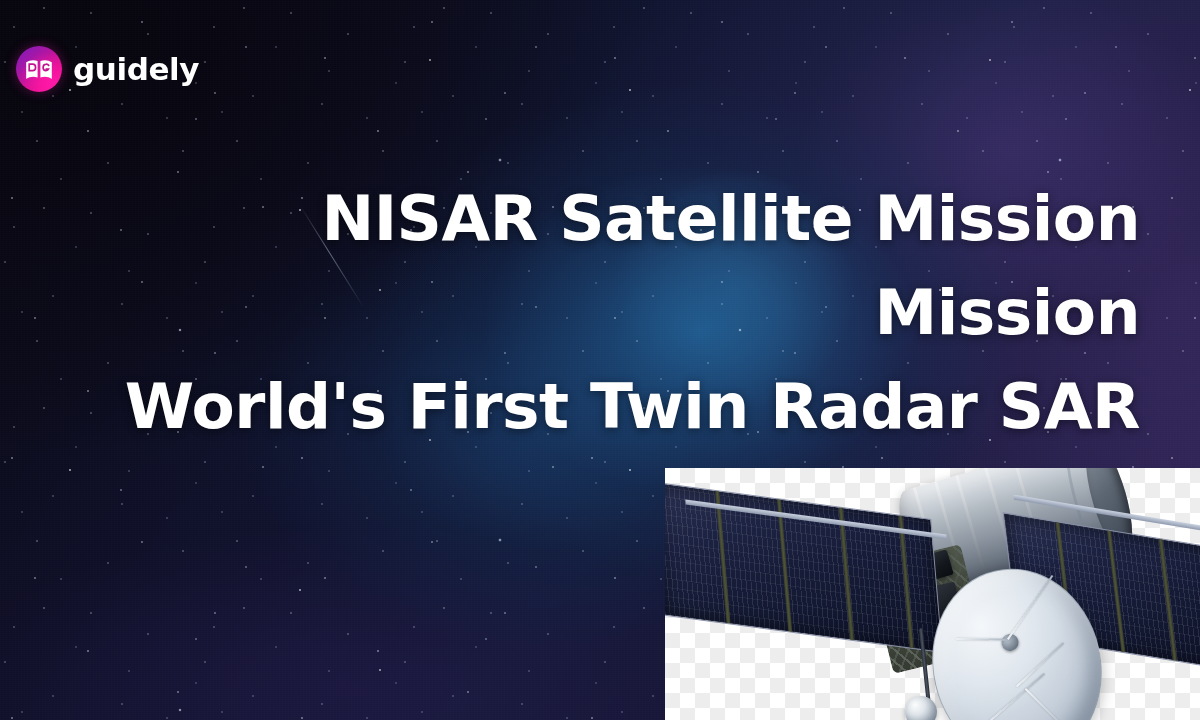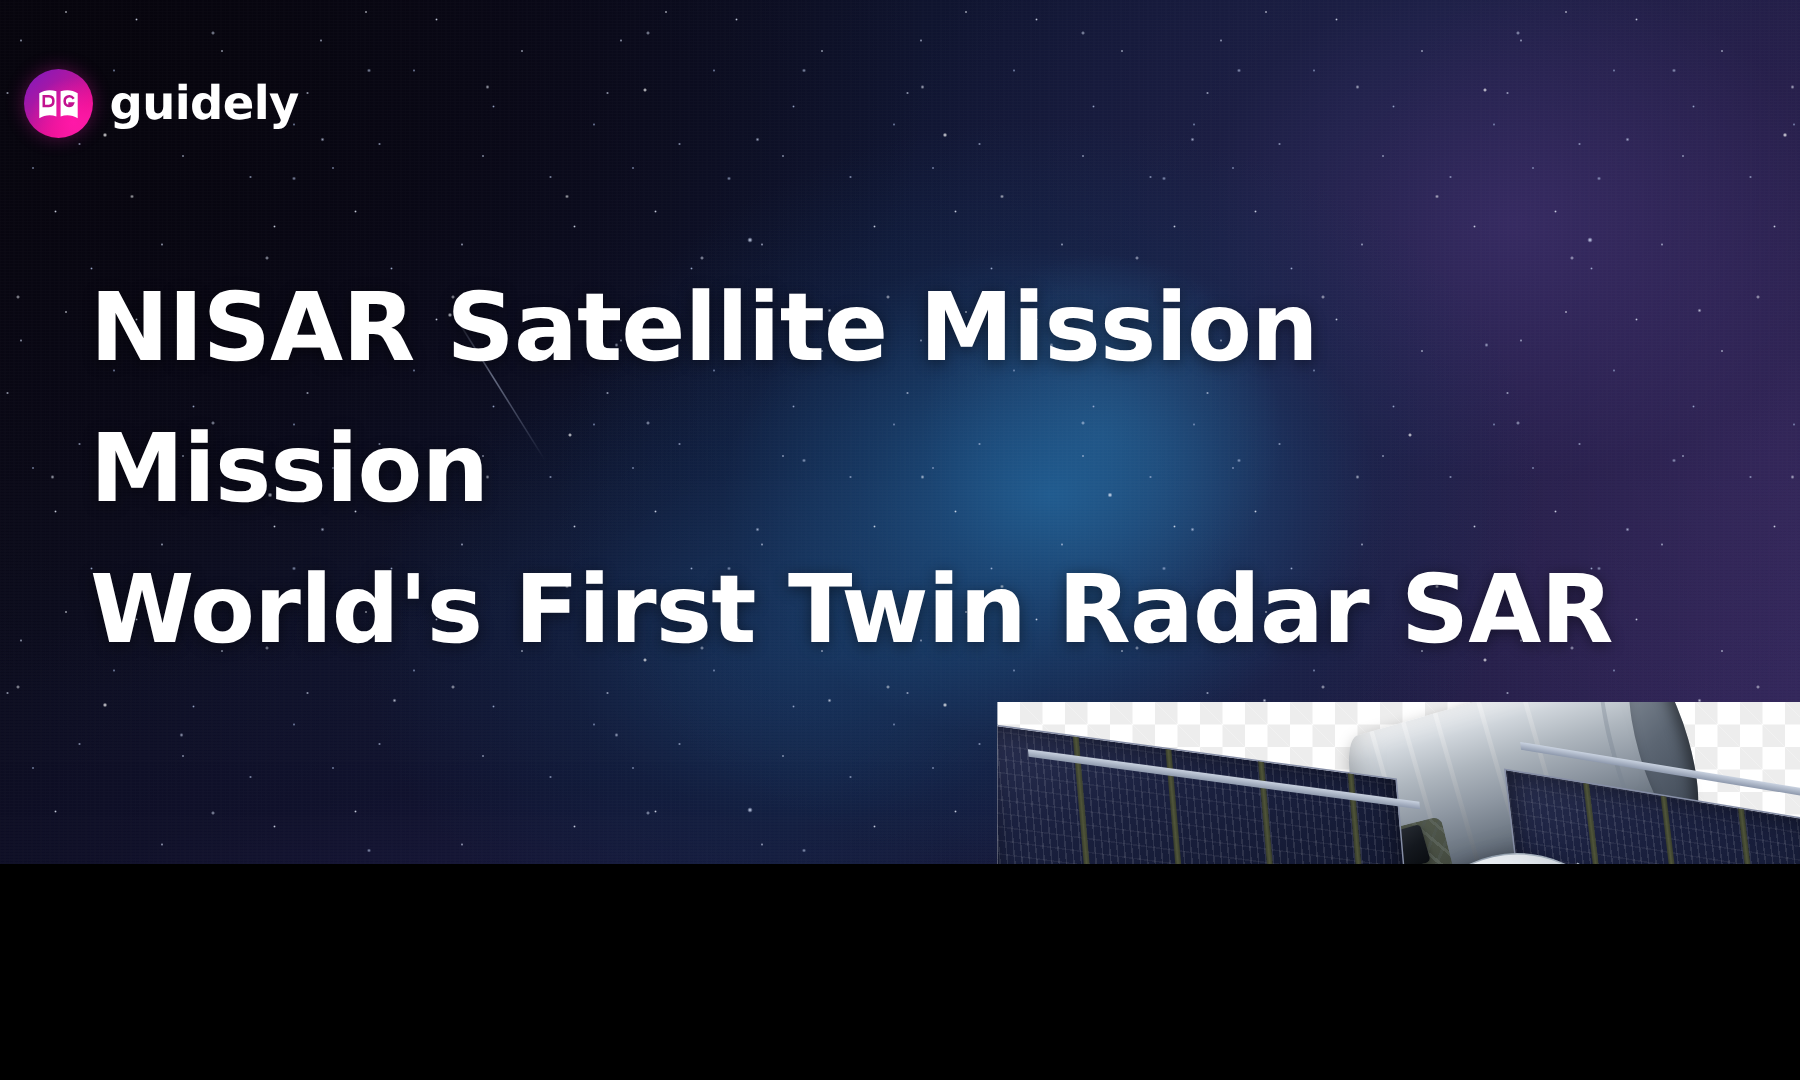--- a/index.html
+++ b/index.html
@@ -7,21 +7,21 @@
   html,body{
     width:1200px; height:720px;
     background:#000;
     font-family:"Liberation Sans", sans-serif;
     overflow:hidden;
   }
 
   
   #poster{
     position:relative;
-    width:1200px; height:576px;
+    width:1200px; height:720px;
     overflow:hidden;
     background:#0a0a16;
   }
 
   
   .space-bg{
     position:absolute; inset:0;
     background:
       
       radial-gradient(ellipse 330px 250px at 700px 330px,
@@ -161,21 +161,21 @@
     letter-spacing:-0.4px;
     line-height:1;
     font-family:"DejaVu Sans", sans-serif;
   }
 
   
   .headline{
     position:absolute;
     left:0; right:0; top:172px;
     z-index:5;
-    text-align:left;
+    text-align:right;
     padding:0 60px;
     color:#ffffff;
     font-family:"DejaVu Sans", sans-serif;
     font-weight:700;
     font-size:63px;
     line-height:94px;
     letter-spacing:-0.5px;
     text-shadow:0 2px 10px rgba(0,0,0,.45);
   }
   .headline .hl-line{ display:block; white-space:nowrap; }

